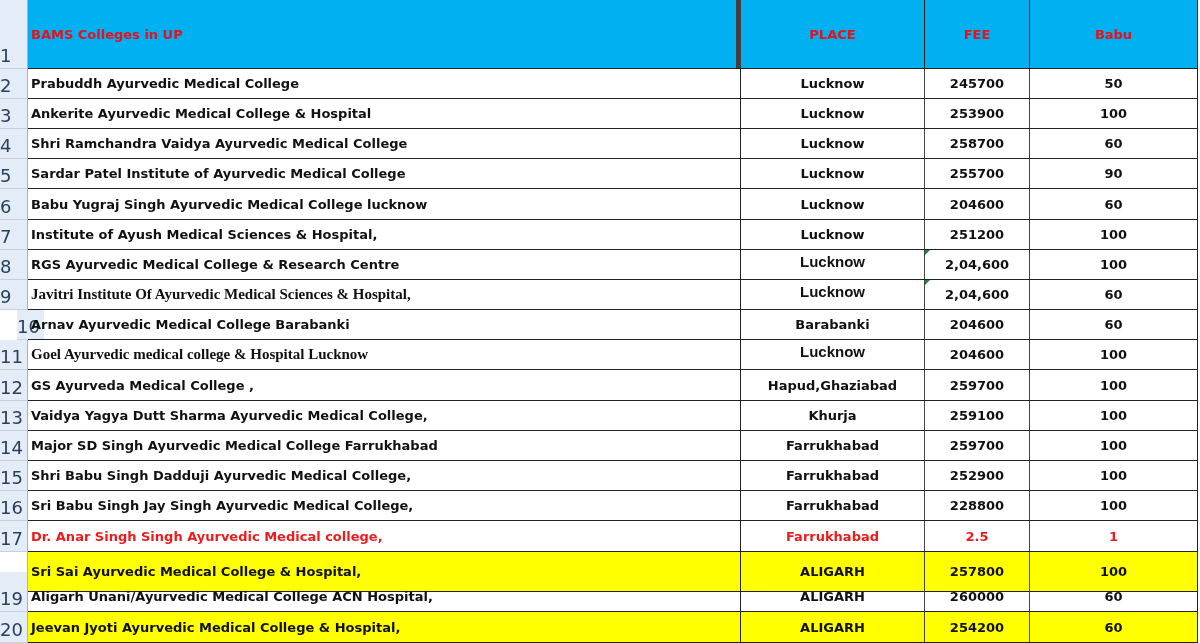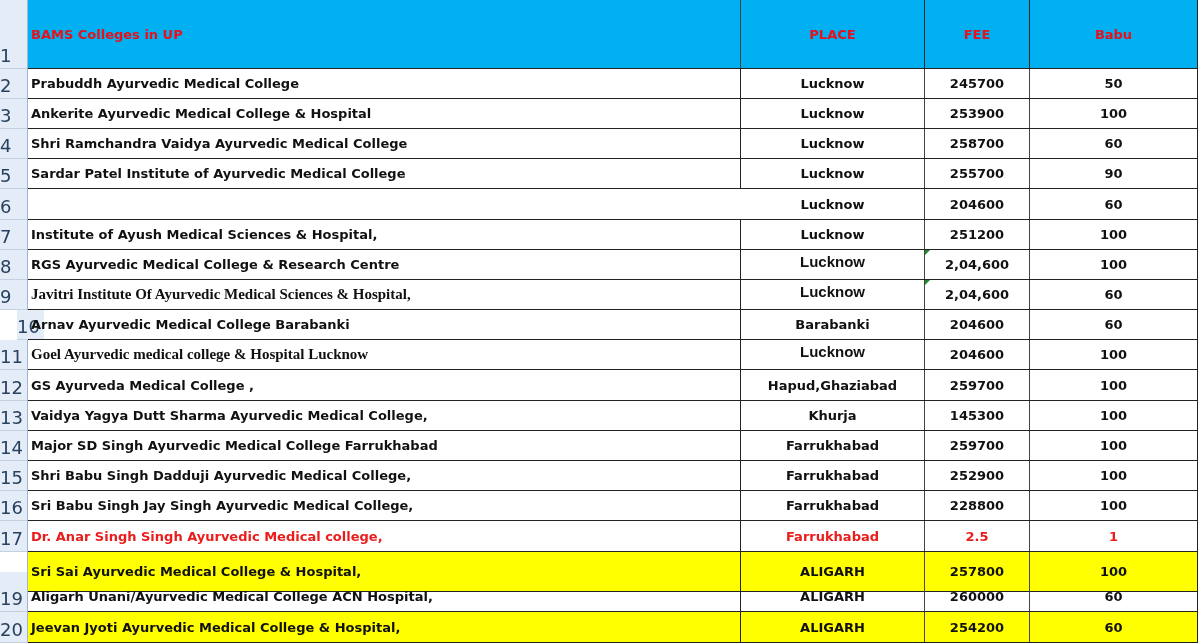--- a/index.html
+++ b/index.html
@@ -82,21 +82,21 @@
       <span>18</span>
     </div>
   <div class="rowhdr" style="top:582px;height:30px;">
       <span>19</span>
     </div>
   <div class="rowhdr" style="top:612px;height:31px;">
       <span>20</span>
     </div>
 
   <div class="row title-row" style="top:0;height:69px;background:#00b0f0;border-bottom:1px solid #222;">
-    <div class="cell c-name" style="border-right:1px solid #404040;">BAMS  Colleges in UP</div>
+    <div class="cell c-name" style="border-right:5px solid #404040;">BAMS  Colleges in UP</div>
     <div class="cell c-place" style="border-right:1px solid #222;">PLACE</div>
     <div class="cell c-fee" style="border-right:1px solid #222;">FEE</div>
     <div class="cell c-seats">Babu</div>
   </div>
 
   <div class="row" style="top:69px;height:30px;padding-left:32px;">
     <div class="cell c-name">Prabuddh Ayurvedic Medical College</div>
     <div class="cell c-place">Lucknow</div>
     <div class="cell c-fee">245700</div>
     <div class="cell c-seats">50</div>
@@ -113,20 +113,21 @@
     <div class="cell c-fee">258700</div>
     <div class="cell c-seats">60</div>
   </div>
   <div class="row" style="top:159px;height:30px;">
     <div class="cell c-name">Sardar Patel Institute of Ayurvedic Medical College</div>
     <div class="cell c-place">Lucknow</div>
     <div class="cell c-fee">255700</div>
     <div class="cell c-seats">90</div>
   </div>
   <div class="row" style="top:189px;height:31px;">
+    <div class="cell c-name">Babu Yugraj Singh Ayurvedic Medical College lucknow</div>
     <div class="cell c-place">Lucknow</div>
     <div class="cell c-fee">204600</div>
     <div class="cell c-seats">60</div>
   </div>
   <div class="row" style="top:220px;height:30px;">
     <div class="cell c-name">Institute of Ayush Medical Sciences &amp; Hospital,</div>
     <div class="cell c-place">Lucknow</div>
     <div class="cell c-fee">251200</div>
     <div class="cell c-seats">100</div>
   </div>
@@ -162,21 +163,21 @@
   </div>
   <div class="row" style="top:370px;height:31px;">
     <div class="cell c-name">GS Ayurveda Medical College ,</div>
     <div class="cell c-place">Hapud,Ghaziabad</div>
     <div class="cell c-fee">259700</div>
     <div class="cell c-seats">100</div>
   </div>
   <div class="row" style="top:401px;height:30px;">
     <div class="cell c-name">Vaidya Yagya Dutt Sharma Ayurvedic Medical College,</div>
     <div class="cell c-place">Khurja</div>
-    <div class="cell c-fee">145300</div>
+    <div class="cell c-fee">259100</div>
     <div class="cell c-seats">100</div>
   </div>
   <div class="row" style="top:431px;height:30px;">
     <div class="cell c-name">Major SD Singh Ayurvedic Medical College Farrukhabad</div>
     <div class="cell c-place">Farrukhabad</div>
     <div class="cell c-fee">259700</div>
     <div class="cell c-seats">100</div>
   </div>
   <div class="row" style="top:461px;height:30px;">
     <div class="cell c-name">Shri Babu Singh Dadduji Ayurvedic Medical College,</div>

